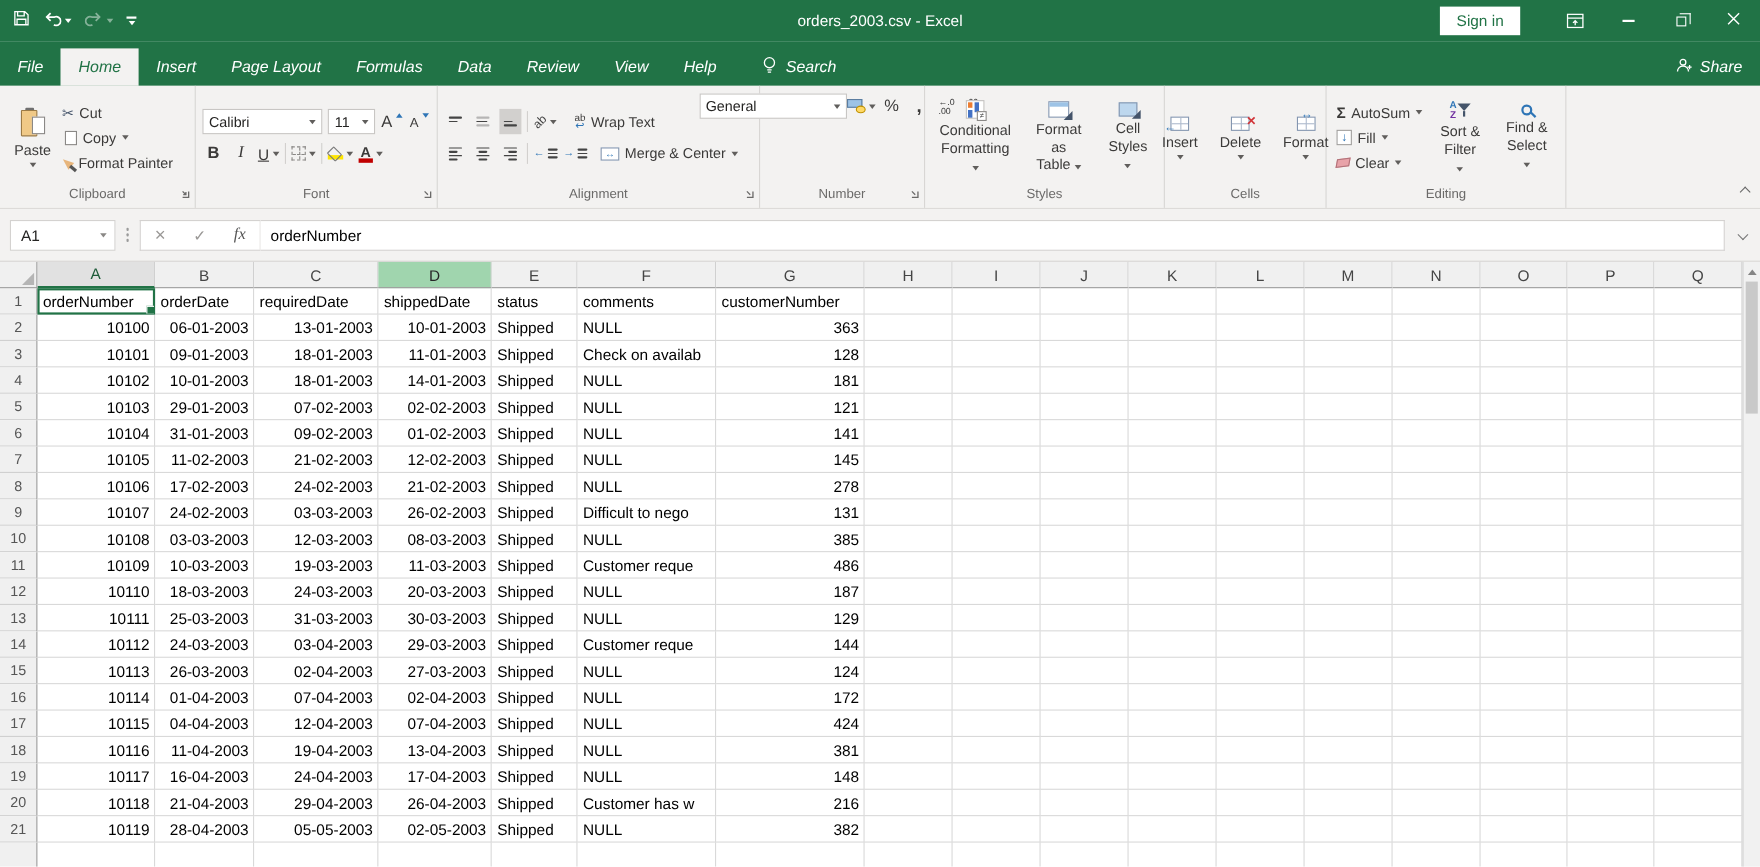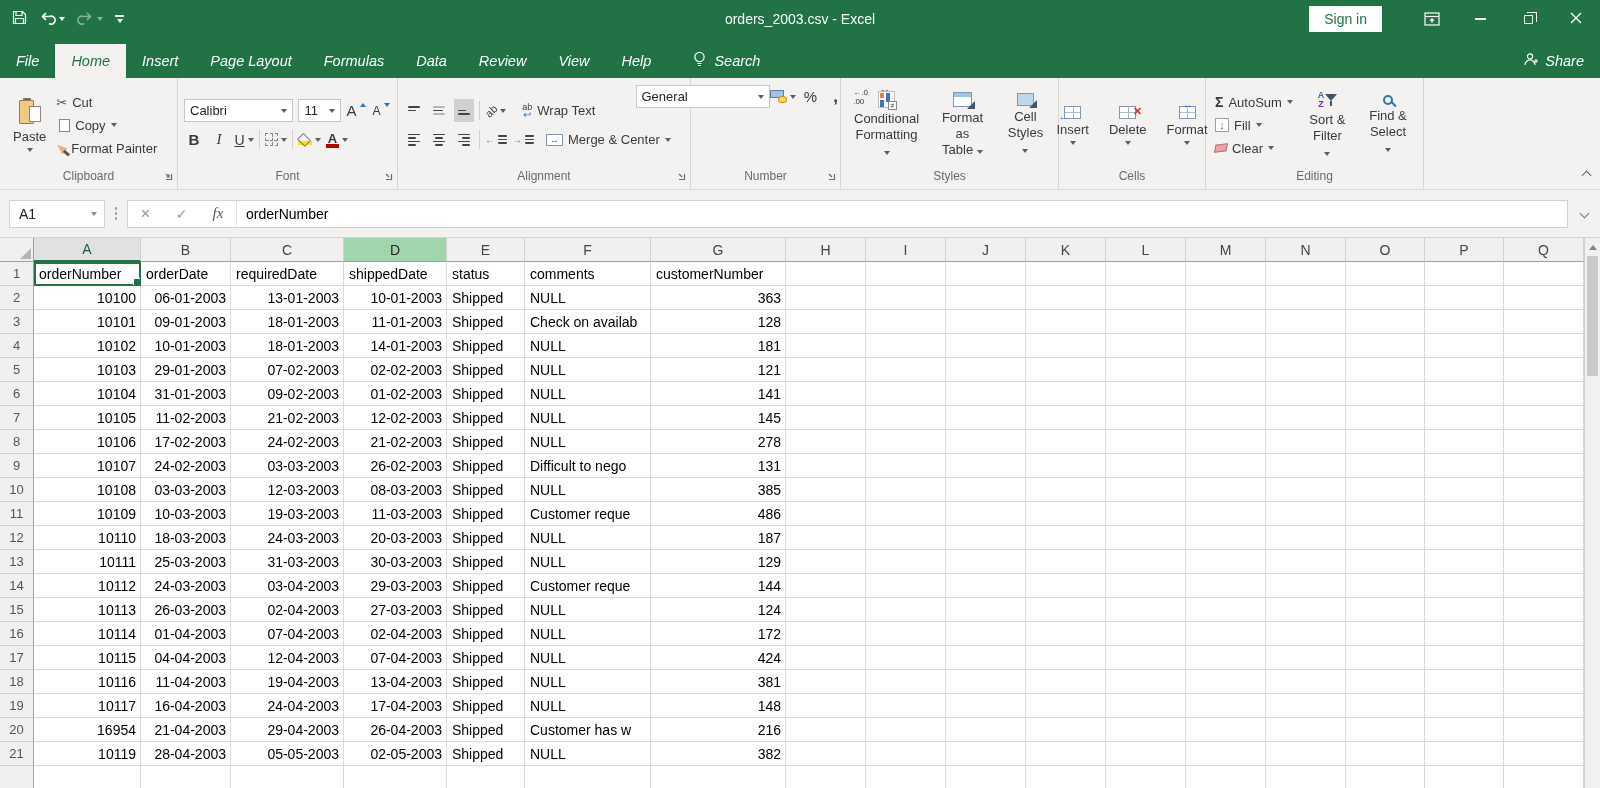--- a/index.html
+++ b/index.html
@@ -996,21 +996,21 @@
           <div class="cell l" style="width: 80px;"></div>
           <div class="cell l" style="width: 80px;"></div>
           <div class="cell l" style="width: 80px;"></div>
           <div class="cell l" style="width: 80px;"></div>
           <div class="cell l" style="width: 79px;"></div>
           <div class="cell l" style="width: 79px;"></div>
           <div class="cell l" style="width: 80px;"></div>
         </div>
         <div class="grow">
           <div class="rh">20</div>
-          <div class="cell r" style="width: 107px;">16954</div>
+          <div class="cell r" style="width: 107px;">10118</div>
           <div class="cell r" style="width: 90px;">21-04-2003</div>
           <div class="cell r" style="width: 113px;">29-04-2003</div>
           <div class="cell r" style="width: 103px;">26-04-2003</div>
           <div class="cell l" style="width: 78px;">Shipped</div>
           <div class="cell l" style="width: 126px;">Customer has w</div>
           <div class="cell r" style="width: 135px;">216</div>
           <div class="cell l" style="width: 80px;"></div>
           <div class="cell l" style="width: 80px;"></div>
           <div class="cell l" style="width: 80px;"></div>
           <div class="cell l" style="width: 80px;"></div>

